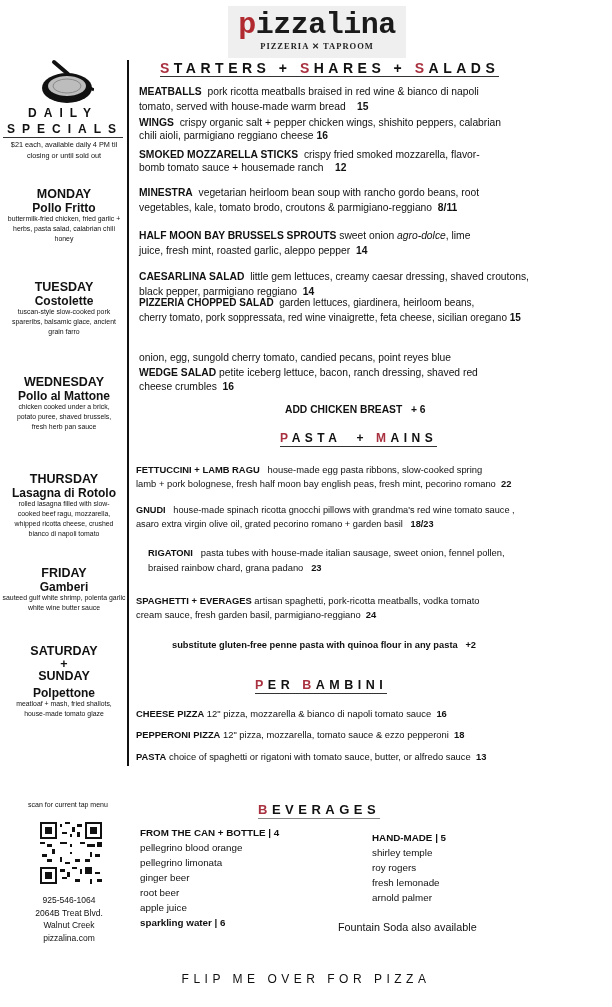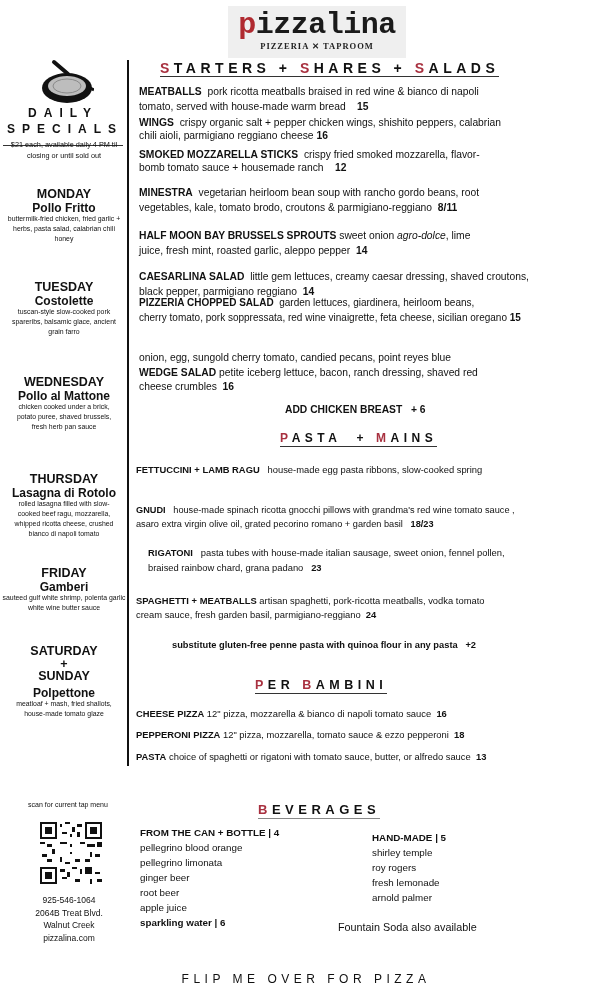--- a/index.html
+++ b/index.html
@@ -57,21 +57,21 @@
 
 <div id="left" class="abs">
   <svg class="pan" viewBox="0 0 56 48">
     <line x1="16" y1="4" x2="30" y2="16" stroke="#111" stroke-width="4" stroke-linecap="round"></line>
     <ellipse cx="29" cy="30" rx="25" ry="15" fill="#111"></ellipse>
     <ellipse cx="29" cy="28" rx="19" ry="10" fill="#bdbdbd"></ellipse>
     <ellipse cx="29" cy="28" rx="14" ry="7" fill="none" stroke="#8a8a8a" stroke-width="1"></ellipse>
     <line x1="52" y1="30" x2="56" y2="32" stroke="#111" stroke-width="3"></line>
   </svg>
   <div class="daily-title" style="top:54px;">DAILY</div>
-  <div class="daily-title" style="top:70px;"><span style="border-bottom:1.5px solid #333; padding-bottom:9px; display:inline-block; padding-left:4px;">SPECIALS</span></div>
+  <div class="daily-title" style="top:70px;"><span style="border-bottom:1.5px solid #333; padding-bottom:1px; display:inline-block; padding-left:4px;">SPECIALS</span></div>
   <div class="daily-sub" style="top:87px;">$21 each, available daily 4 PM til closing or until sold out</div>
 
   <div class="day" style="top:135px;">
     <div class="dname">MONDAY</div>
     <div class="dish">Pollo Fritto</div>
     <div class="ddesc" style="padding:0 6px;">buttermilk-fried chicken, fried garlic + herbs, pasta salad, calabrian chili honey</div>
   </div>
   <div class="day" style="top:228px;">
     <div class="dname">TUESDAY</div>
     <div class="dish">Costolette</div>
@@ -192,31 +192,32 @@
   <div><b>WEDGE SALAD</b> <span>petite iceberg lettuce, bacon, ranch dressing, shaved red</span></div>
   <div><span>cheese crumbles</span>&nbsp; <b>16</b></div>
 </div>
 
 <div class="center-note" style="left:285px; top:404px; font-size:10.3px;"><span>ADD CHICKEN BREAST</span>&nbsp;&nbsp; <span>+ 6</span></div>
 
 <div class="sec-title" style="left:280px; top:431px; font-size:12px; white-space:pre;"><span class="red">P</span><span>ASTA  + </span><span class="red">M</span><span>AINS</span></div>
 
 <div class="item small" style="top:463px;">
   <div><b>FETTUCCINI + LAMB RAGU</b>&nbsp;&nbsp; <span>house-made egg pasta ribbons, slow-cooked spring</span></div>
+  <div><span>lamb + pork bolognese, fresh half moon bay english peas, fresh mint, pecorino romano</span>&nbsp; <b>22</b></div>
 </div>
 <div class="item small" style="top:503px; font-size:9.2px;">
   <div><b>GNUDI</b>&nbsp;&nbsp; <span>house-made spinach ricotta gnocchi pillows with grandma's red wine tomato sauce ,</span></div>
   <div><span>asaro extra  virgin olive oil, grated pecorino romano + garden basil</span>&nbsp;&nbsp; <b>18/23</b></div>
 </div>
 <div class="item small" style="top:546px;margin-left:12px;">
   <div><b>RIGATONI</b>&nbsp;&nbsp; <span>pasta tubes with house-made italian sausage, sweet onion, fennel pollen,</span></div>
   <div style="margin-top:1px;"><span>braised rainbow chard, grana padano</span>&nbsp;&nbsp; <b>23</b></div>
 </div>
 <div class="item small" style="top:594px;">
-  <div><b>SPAGHETTI +  MEATBALLS</b> <span>artisan spaghetti, pork-ricotta meatballs, vodka tomato</span></div>
+  <div><b>SPAGHETTI +  EVERAGES</b> <span>artisan spaghetti, pork-ricotta meatballs, vodka tomato</span></div>
   <div><span>cream sauce, fresh garden basil, parmigiano-reggiano</span>&nbsp; <b>24</b></div>
 </div>
 
 <div class="center-note" style="left:172px; top:640px; font-size:9.3px;"><span>substitute gluten-free penne pasta with quinoa flour in any pasta</span>&nbsp;&nbsp; <span>+2</span></div>
 
 <div class="sec-title" style="left:255px; top:678px; font-size:12.5px; white-space:pre;"><span class="red">P</span><span>ER </span><span class="red">B</span><span>AMBINI</span></div>
 
 <div class="item small" style="top:707px;">
   <b>CHEESE PIZZA</b> <span>12" pizza, mozzarella &amp; bianco di napoli tomato sauce</span>&nbsp; <b>16</b>
 </div>

